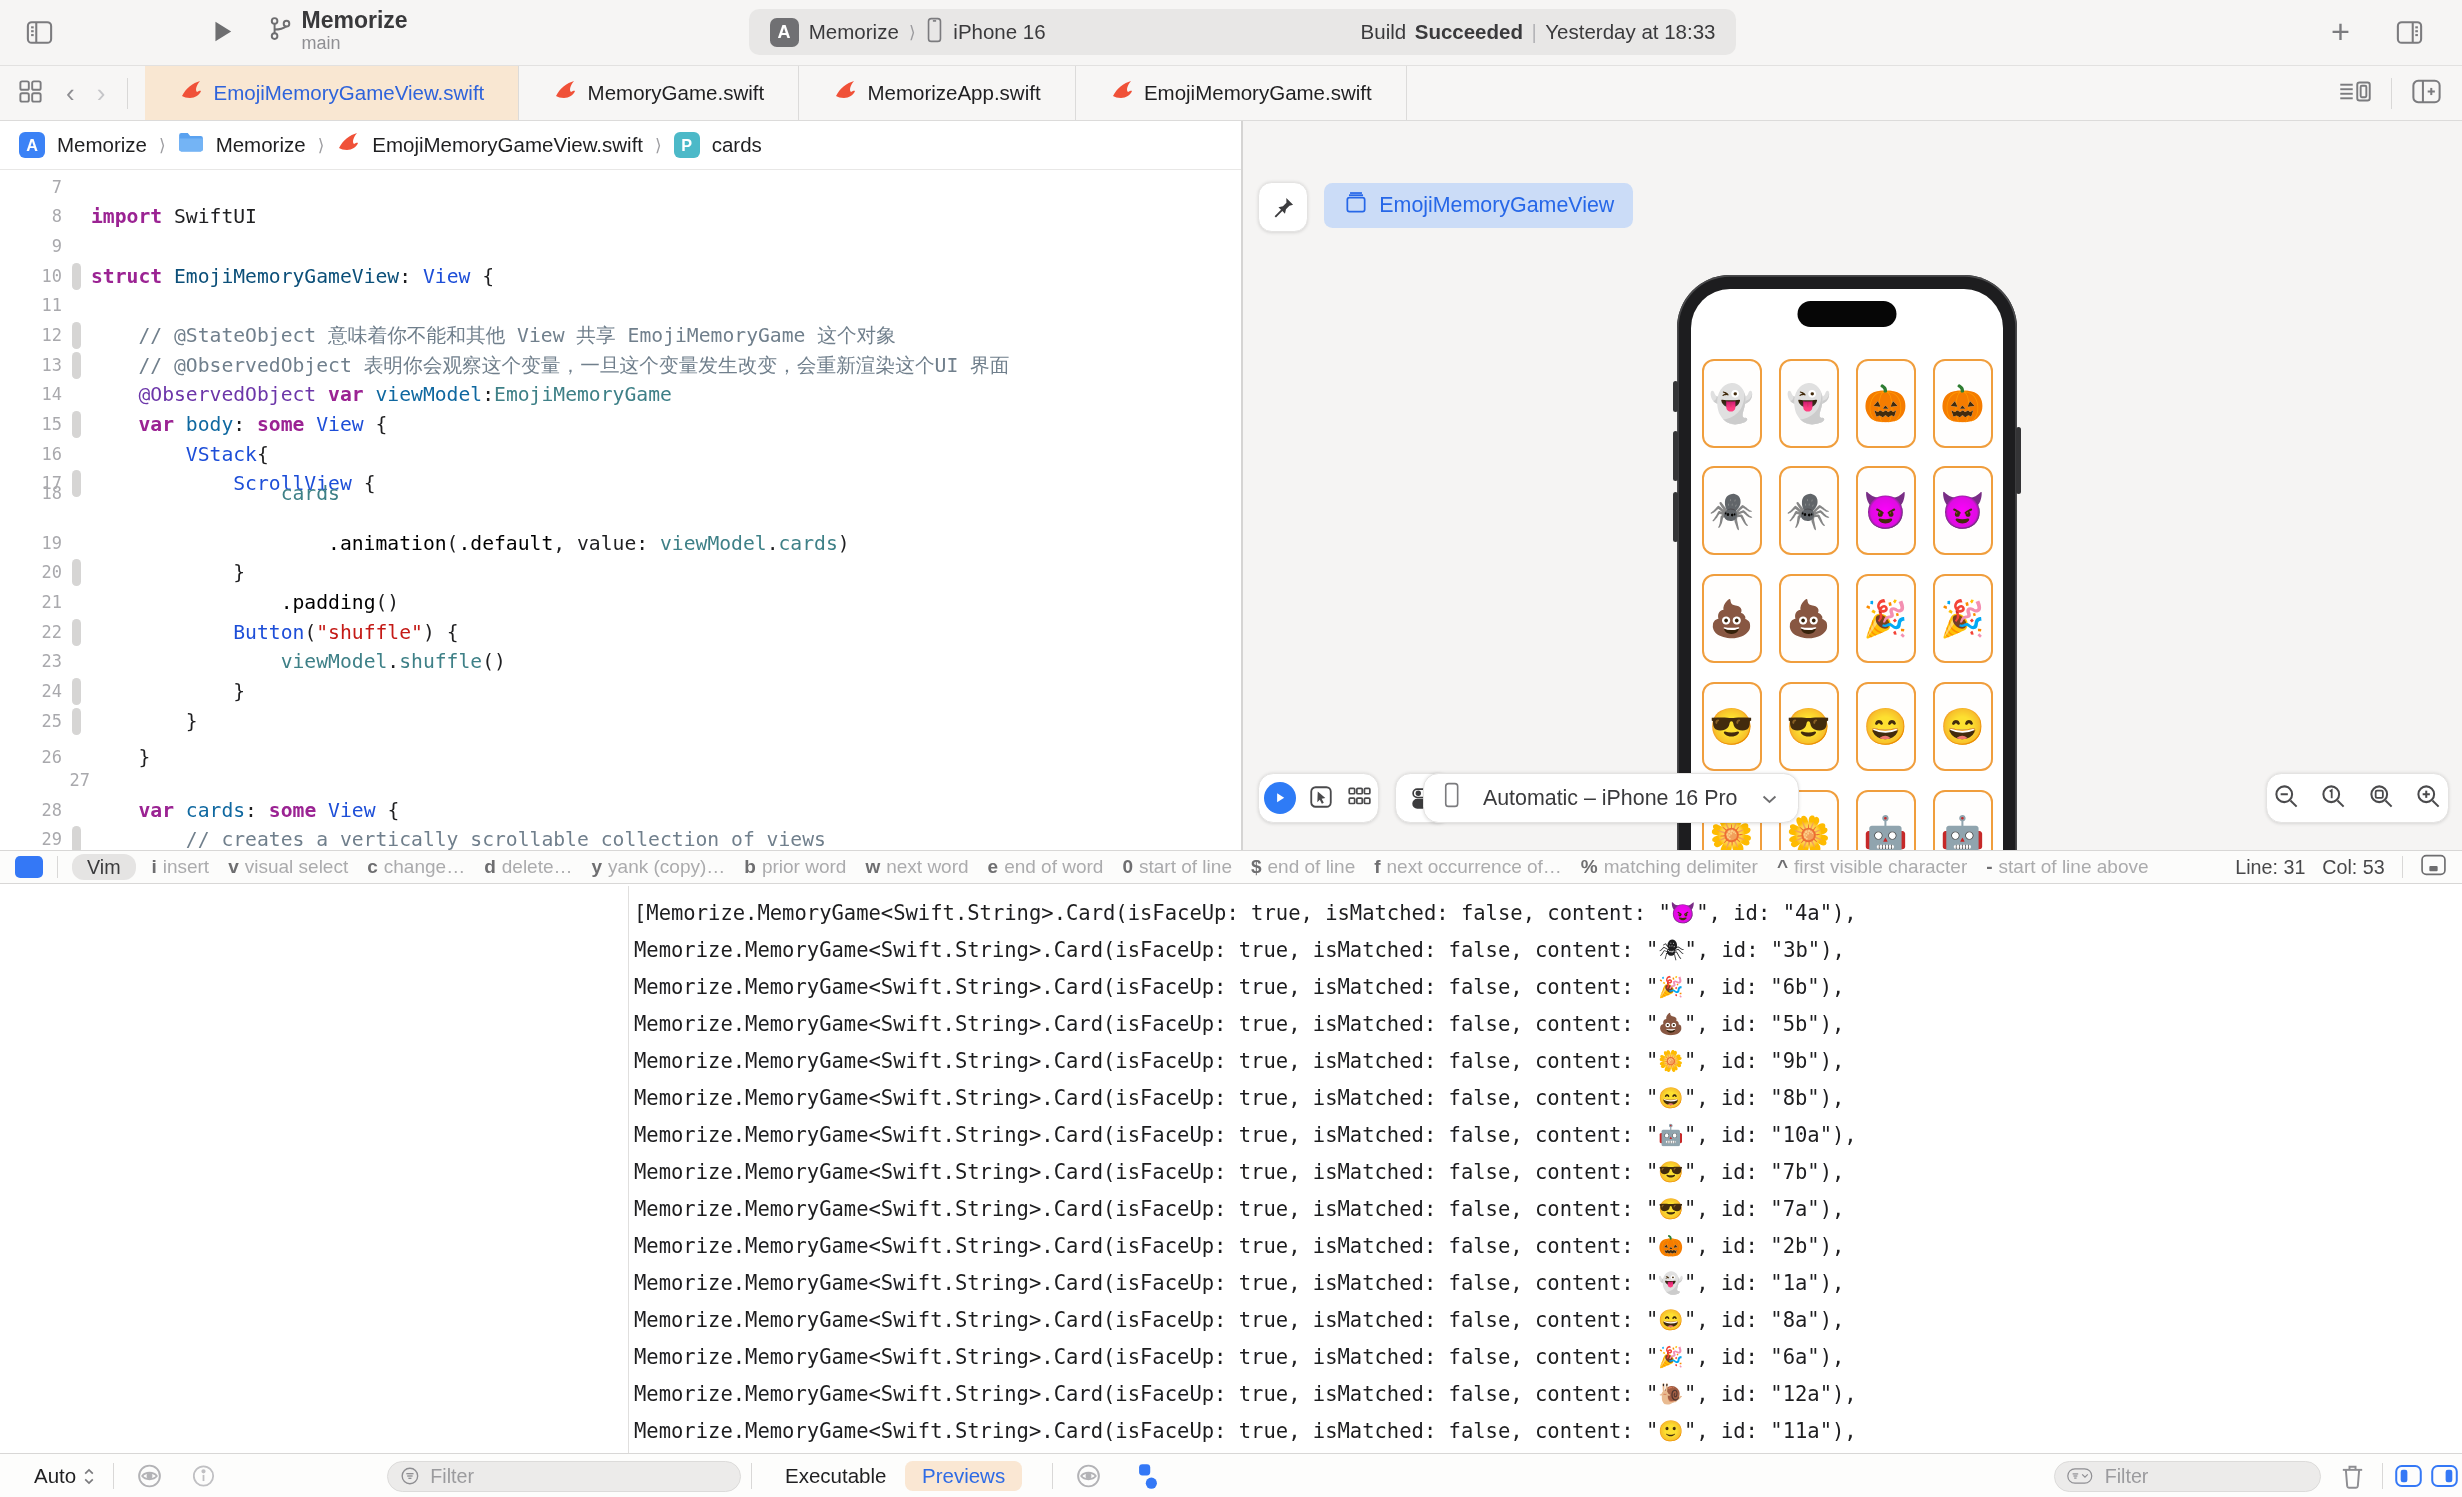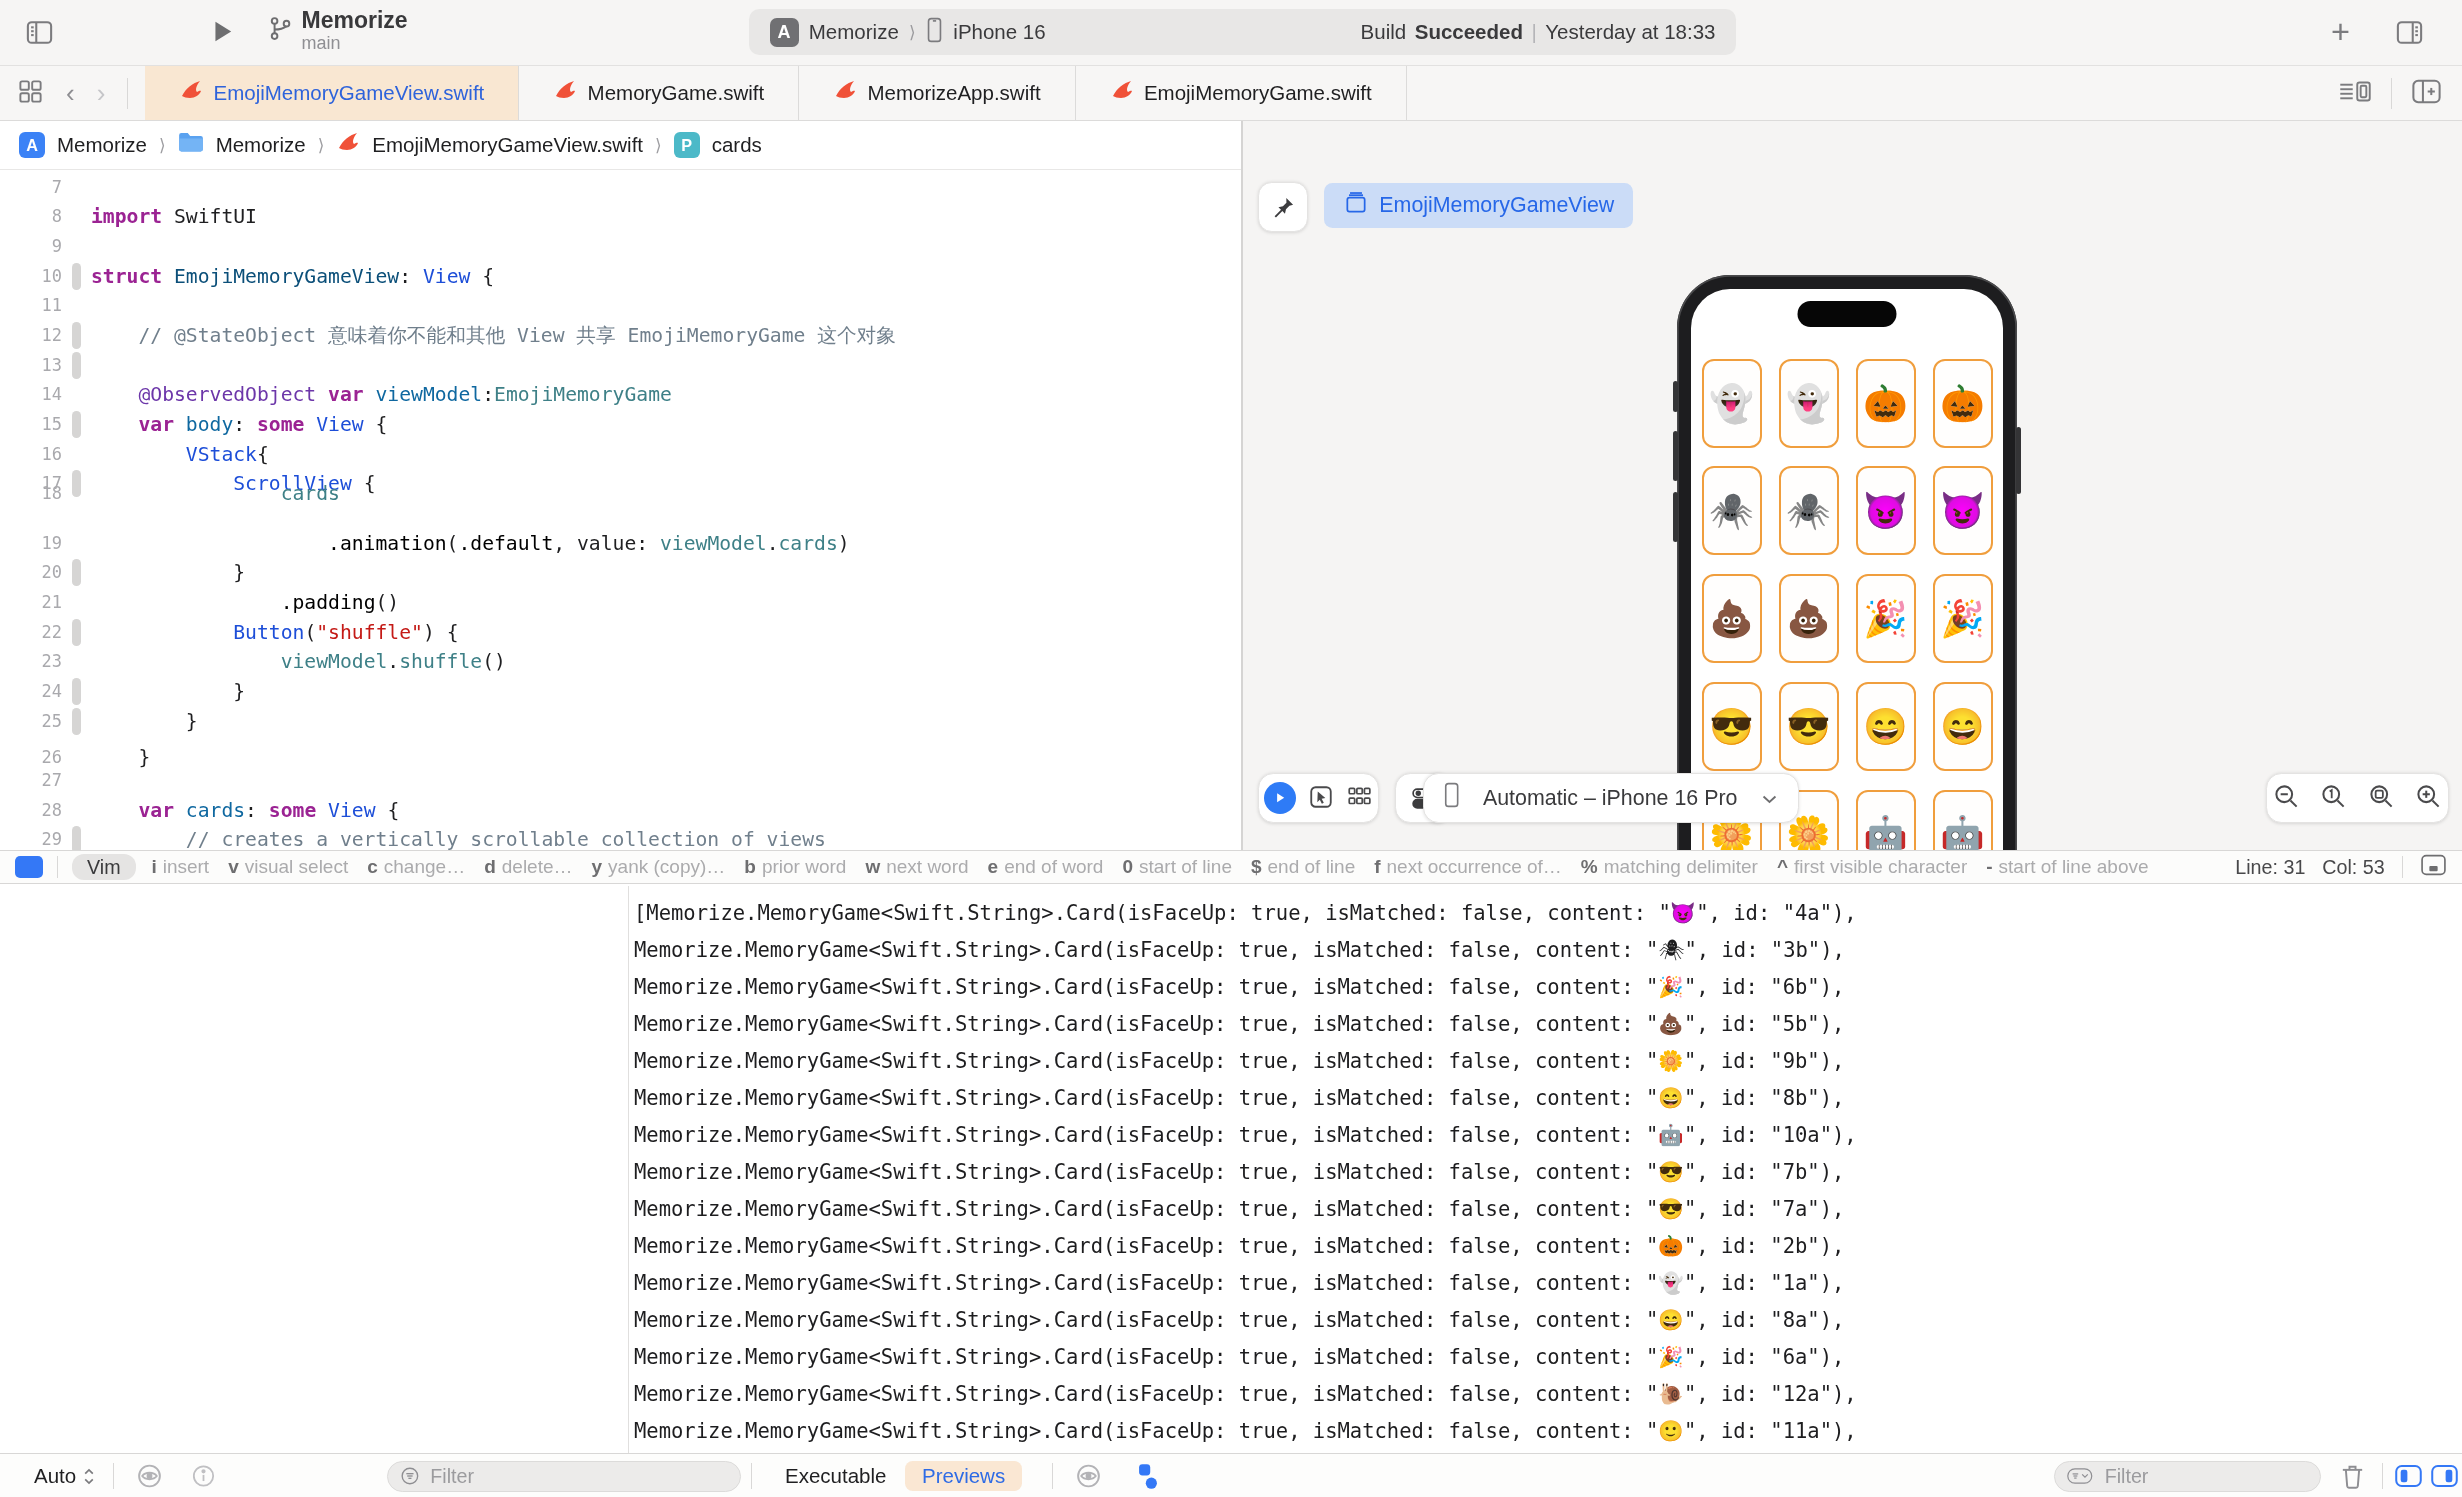--- a/index.html
+++ b/index.html
@@ -300,20 +300,21 @@
         <span class="barslot">
           <span class="changebar"></span>
         </span>
         <span class="src">    <span class="cm">// @StateObject 意味着你不能和其他 View 共享 EmojiMemoryGame 这个对象</span></span>
       </div>
       <div class="codeline" style="top: 180px;">
         <span class="ln">13</span>
         <span class="barslot">
           <span class="changebar"></span>
         </span>
+        <span class="src">    <span class="cm">// @ObservedObject 表明你会观察这个变量，一旦这个变量发生改变，会重新渲染这个UI 界面</span></span>
       </div>
       <div class="codeline" style="top: 209px;">
         <span class="ln">14</span>
         <span class="barslot"></span>
         <span class="src">    <span class="attr">@ObservedObject</span><span class="pl"> </span><span class="kw">var</span><span class="pl"> </span><span class="vdecl">viewModel</span><span class="pl">:</span><span class="proj">EmojiMemoryGame</span></span>
       </div>
       <div class="codeline" style="top: 239px;">
         <span class="ln">15</span>
         <span class="barslot">
           <span class="changebar"></span>
@@ -378,21 +379,21 @@
         <span class="barslot">
           <span class="changebar"></span>
         </span>
         <span class="src">        <span class="pl">}</span></span>
       </div>
       <div class="codeline" style="top: 572px;">
         <span class="ln">26</span>
         <span class="barslot"></span>
         <span class="src">    <span class="pl">}</span></span>
       </div>
-      <div class="codeline" style="top: 595px;">
+      <div class="codeline" style="top: 595px; padding-left: 28px;">
         <span class="ln">27</span>
         <span class="barslot"></span>
         <span class="src"></span>
       </div>
       <div class="codeline" style="top: 625px;">
         <span class="ln">28</span>
         <span class="barslot"></span>
         <span class="src">    <span class="kw">var</span><span class="pl"> </span><span class="vdecl">cards</span><span class="pl">: </span><span class="kw">some</span><span class="pl"> </span><span class="type">View</span><span class="pl"> {</span></span>
       </div>
       <div class="codeline" style="top: 654px;">

